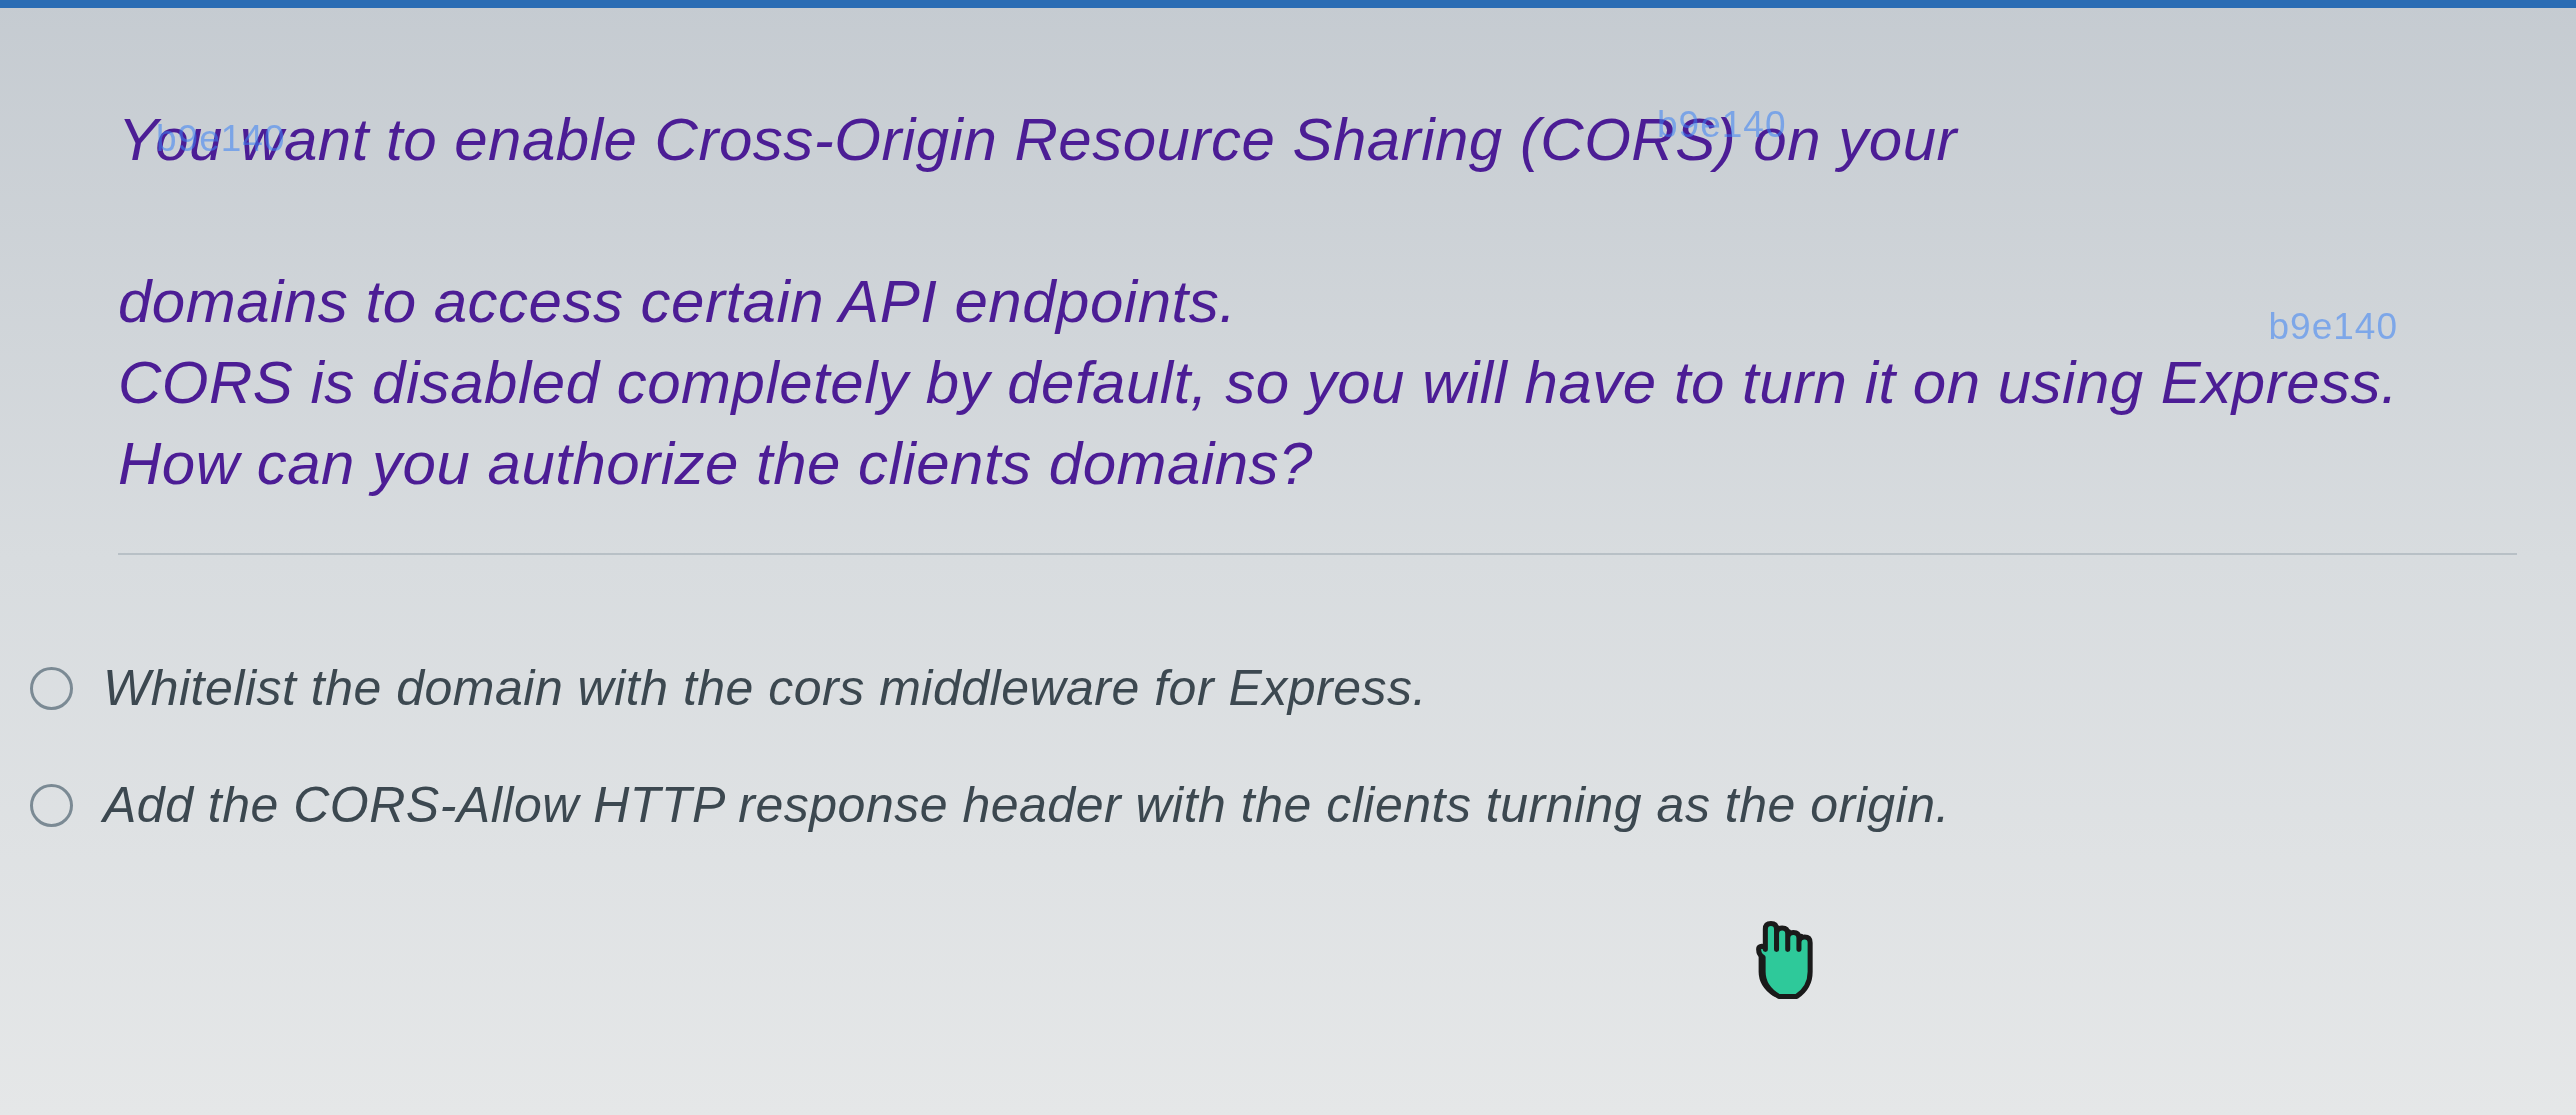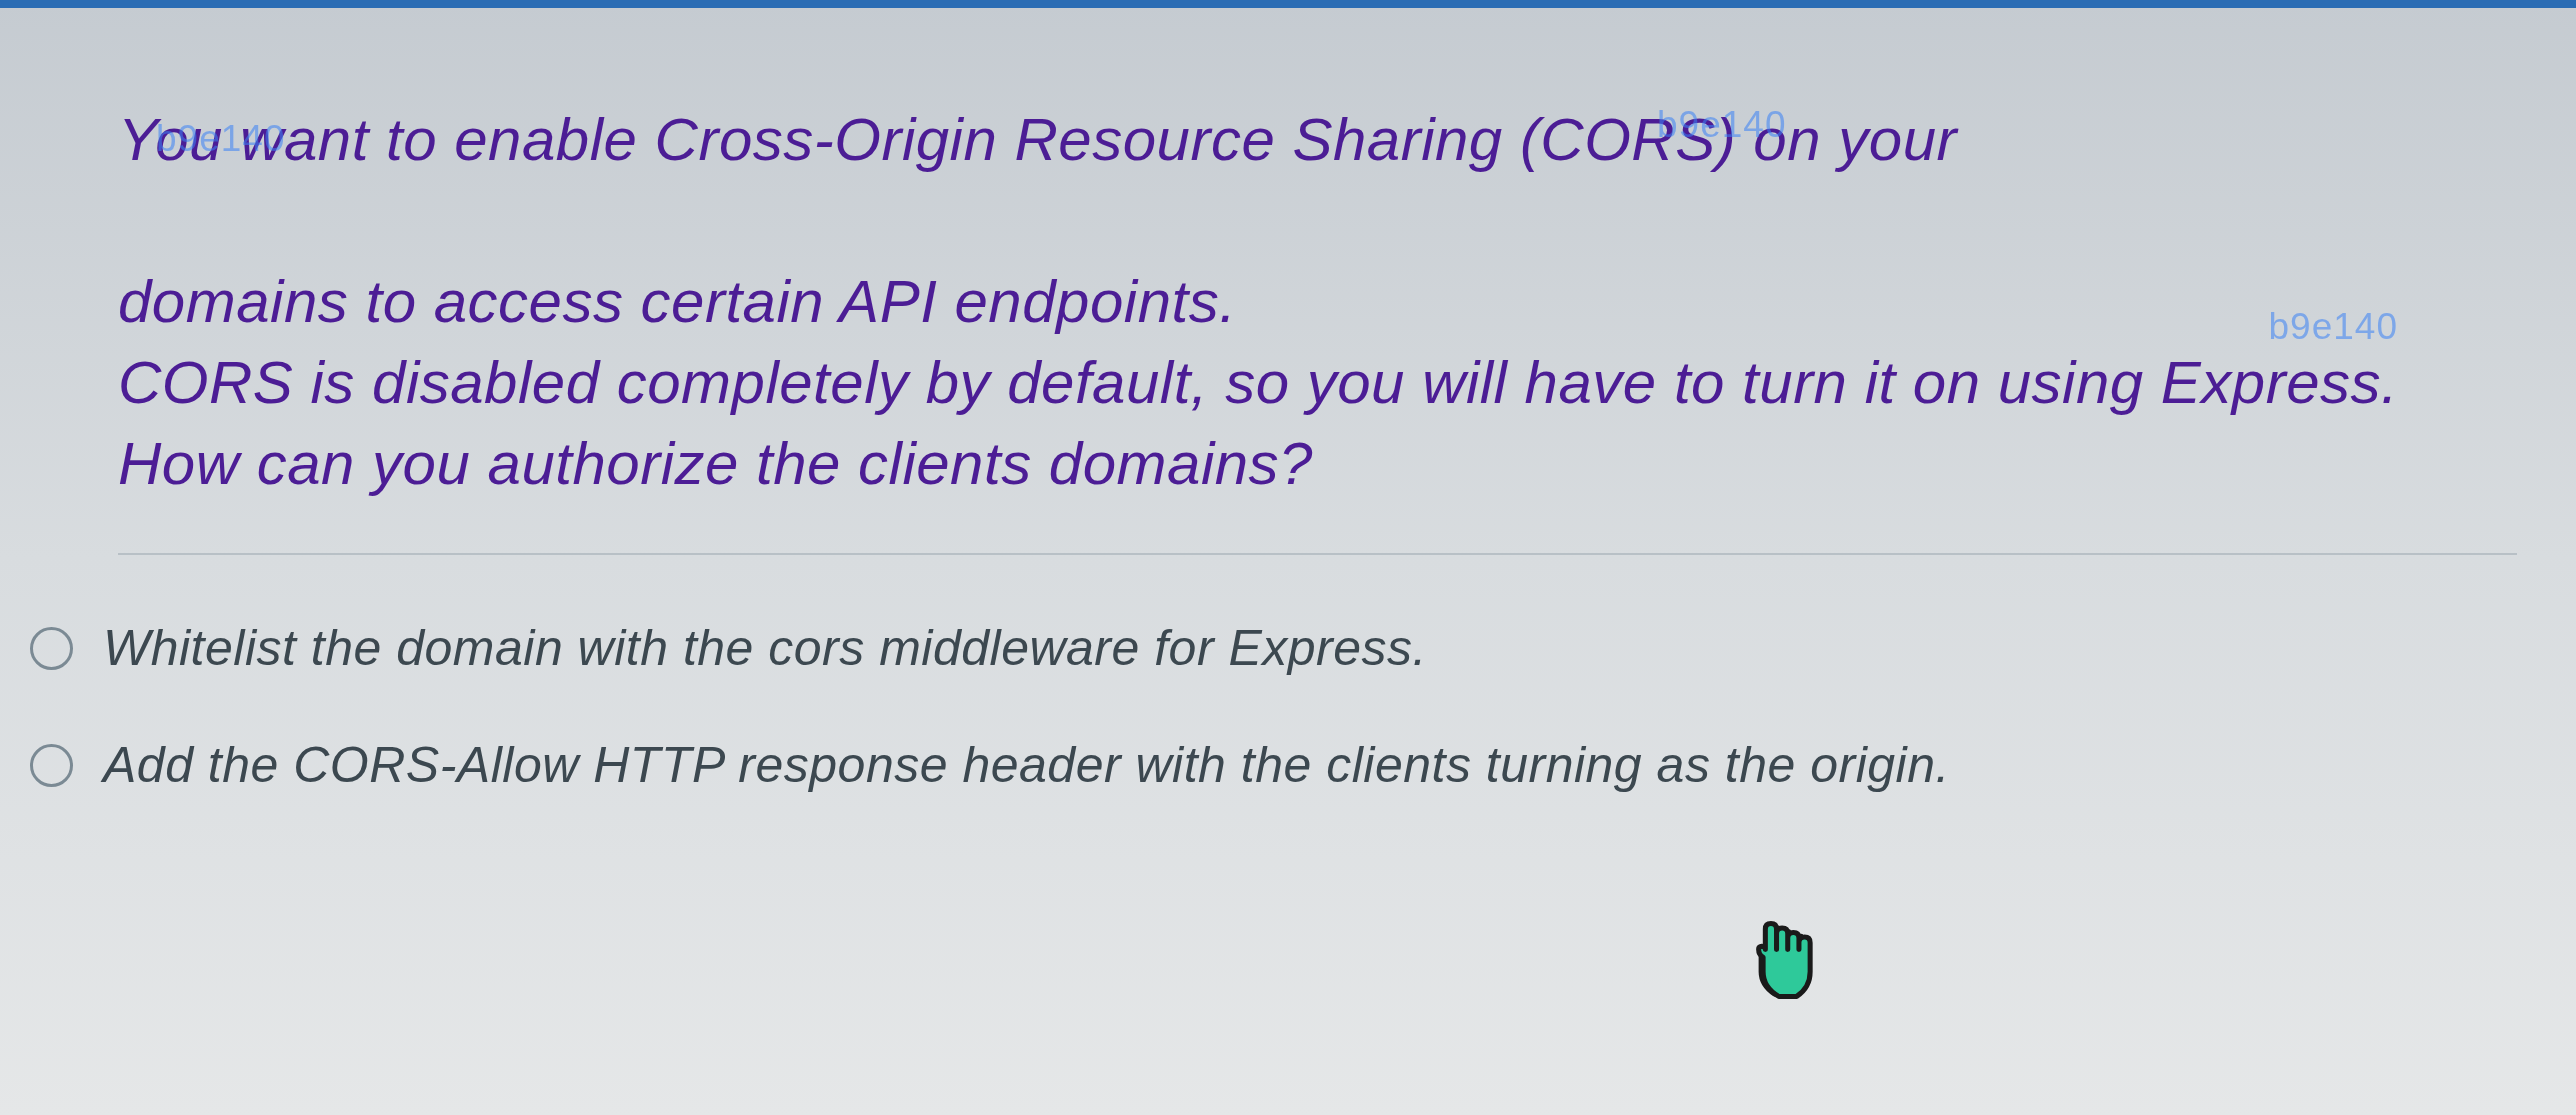--- a/index.html
+++ b/index.html
@@ -65,20 +65,21 @@
     }
     .answers {
       padding: 64px 0 0 20px;
     }
     .answer-row {
       display: flex;
       align-items: center;
       gap: 30px;
       margin-bottom: 59px;
       padding-left: 10px;
+      margin-top: 40px;
     }
     .radio {
       width: 43px;
       height: 43px;
       min-width: 43px;
       border: 3px solid #7b8a94;
       border-radius: 50%;
       background: transparent;
       flex-shrink: 0;
     }

